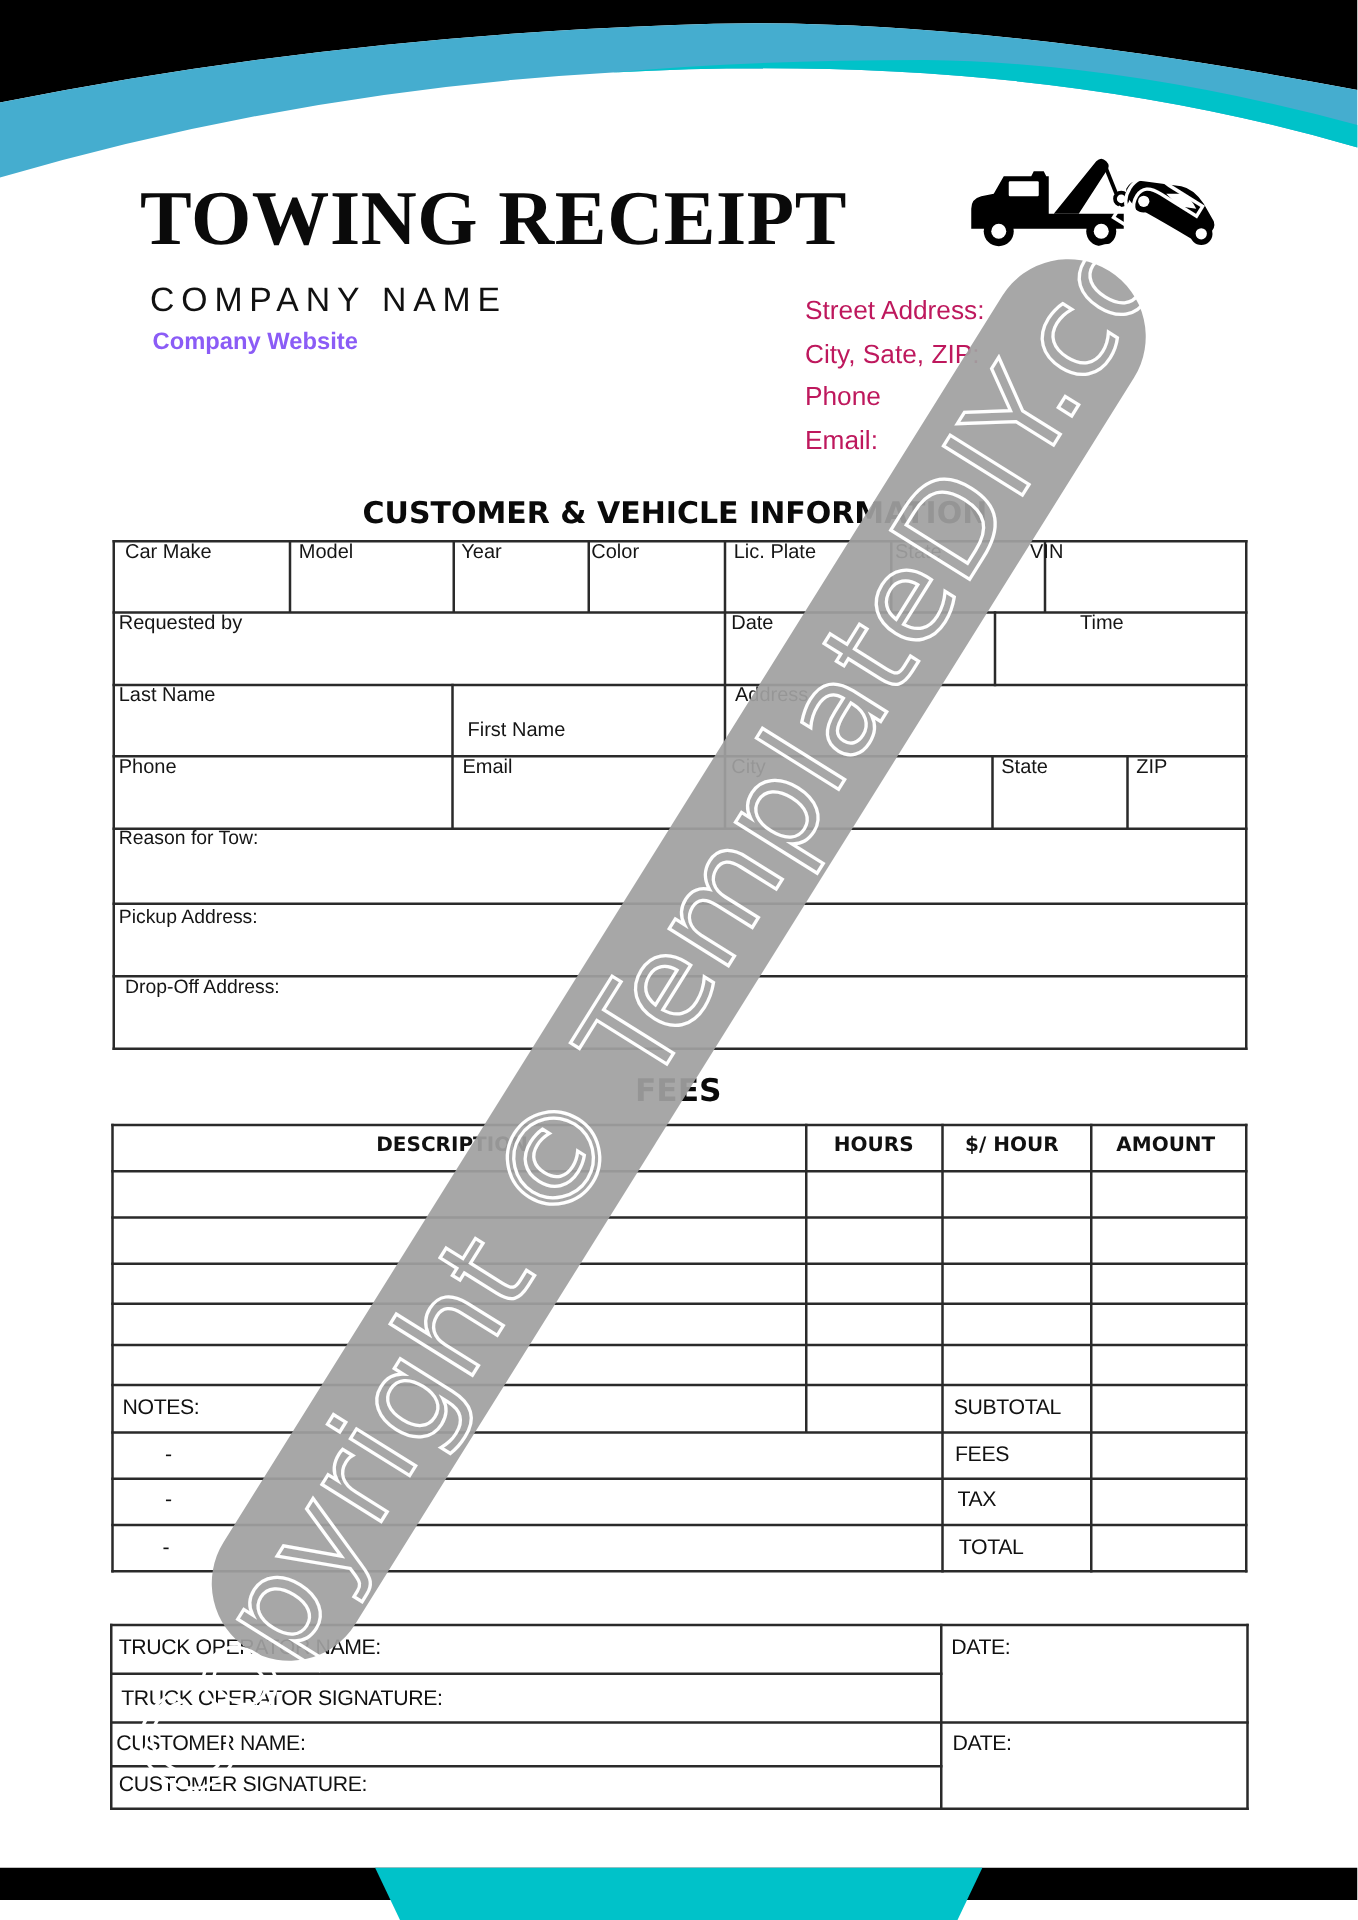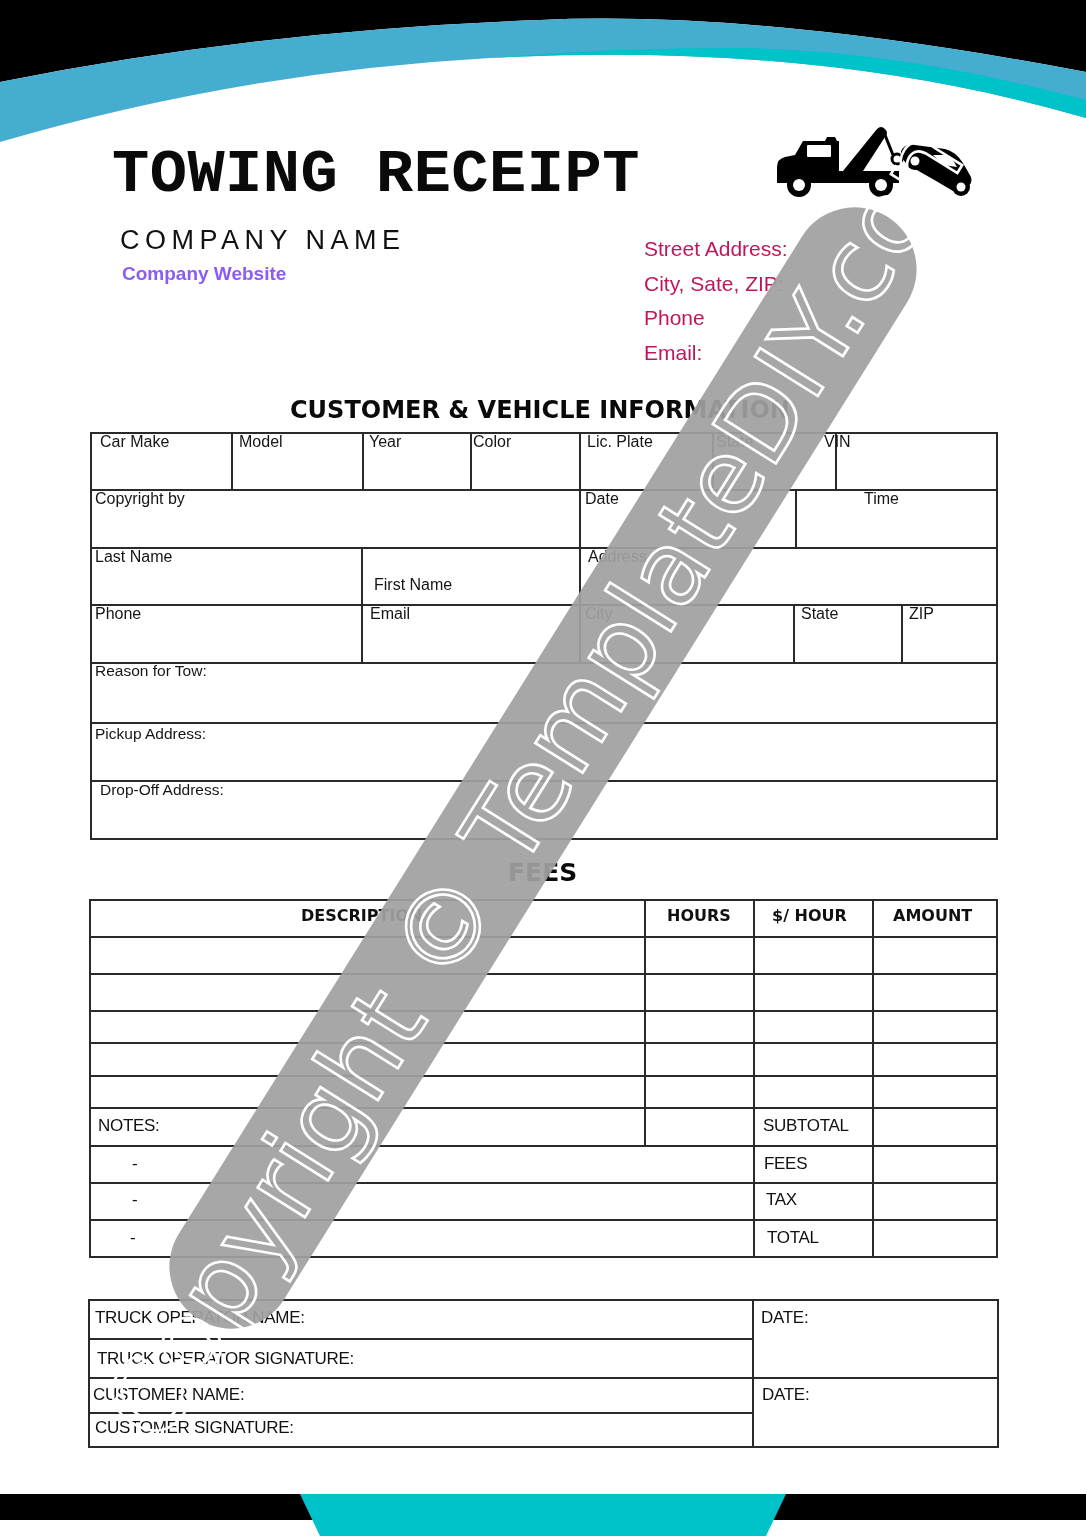--- a/index.html
+++ b/index.html
@@ -1,21 +1,21 @@
 <!DOCTYPE html>
 <html><head>
 <meta charset="utf-8">
 <style>
   html, body { margin: 0; padding: 0; }
   body { width: 1086px; height: 1536px; position: relative; overflow: hidden; background: #ffffff; font-family: "Liberation Sans", sans-serif; color: #111; }
 
   .top-wave { position: absolute; left: 0; top: 0; width: 1086px; height: 160px; }
   .bottom-band { position: absolute; left: 0; top: 1494px; width: 1086px; height: 42px; }
 
-  .title { position: absolute; left: 112px; top: 138px; font-family: Liberation Mono, monospace; font-weight: bold; font-size: 62px; letter-spacing: 0.5px; line-height: 74px; color: #0a0a0a; margin: 0; white-space: nowrap; }
+  .title { position: absolute; left: 112px; top: 138px; font-family: Liberation Serif, serif; font-weight: bold; font-size: 62px; letter-spacing: 0.5px; line-height: 74px; color: #0a0a0a; margin: 0; white-space: nowrap; }
   .tow-truck { position: absolute; left: 773px; top: 125px; width: 202px; height: 75px; }
 
   .company-name { position: absolute; left: 120px; top: 225px; font-size: 27px; letter-spacing: 5.5px; color: #111; white-space: nowrap; }
   .company-website { position: absolute; left: 122px; top: 263px; font-size: 19px; color: #8b5cf6; font-weight: 600; }
 
   .contact { position: absolute; left: 644px; top: 232px; }
   .contact div { font-size: 21px; line-height: 34.5px; color: #be185d; }
 
   .section-title { position: absolute; font-family: "DejaVu Sans", sans-serif; font-weight: bold; color: #0a0a0a; white-space: nowrap; }
   .cv-title { left: 290px; top: 396px; font-size: 24px; }
@@ -116,21 +116,21 @@
   <div class="lbl" style="left:716px;top:433px;">State</div>
   <div class="lbl" style="left:824px;top:433px;">VIN</div>
   <input class="field" style="left: 94px; top: 455px; width: 134px; height: 32px;">
   <input class="field" style="left: 235px; top: 455px; width: 124px; height: 32px;">
   <input class="field" style="left: 366px; top: 455px; width: 101px; height: 32px;">
   <input class="field" style="left: 474px; top: 455px; width: 102px; height: 32px;">
   <input class="field" style="left: 583px; top: 455px; width: 126px; height: 32px;">
   <input class="field" style="left: 716px; top: 455px; width: 116px; height: 32px;">
   <input class="field" style="left: 839px; top: 455px; width: 154px; height: 32px;">
 
-  <div class="lbl" style="left:95px;top:490px;">Copyright by</div>
+  <div class="lbl" style="left:95px;top:490px;">Requested by</div>
   <div class="lbl" style="left:585px;top:490px;">Date</div>
   <div class="lbl" style="left:824px;top:490px;margin-left:40px;">Time</div>
   <input class="field" style="left: 94px; top: 512px; width: 482px; height: 33px;">
   <input class="field" style="left: 583px; top: 512px; width: 209px; height: 33px;">
   <input class="field" style="left: 799px; top: 512px; width: 194px; height: 33px;">
 
   <div class="lbl" style="left:95px;top:548px;">Last Name</div>
   <div class="lbl" style="left:374px;top:576px;">First Name</div>
   <div class="lbl" style="left:588px;top:548px;">Address</div>
   <input class="field" style="left: 94px; top: 570px; width: 264px; height: 32px;">

